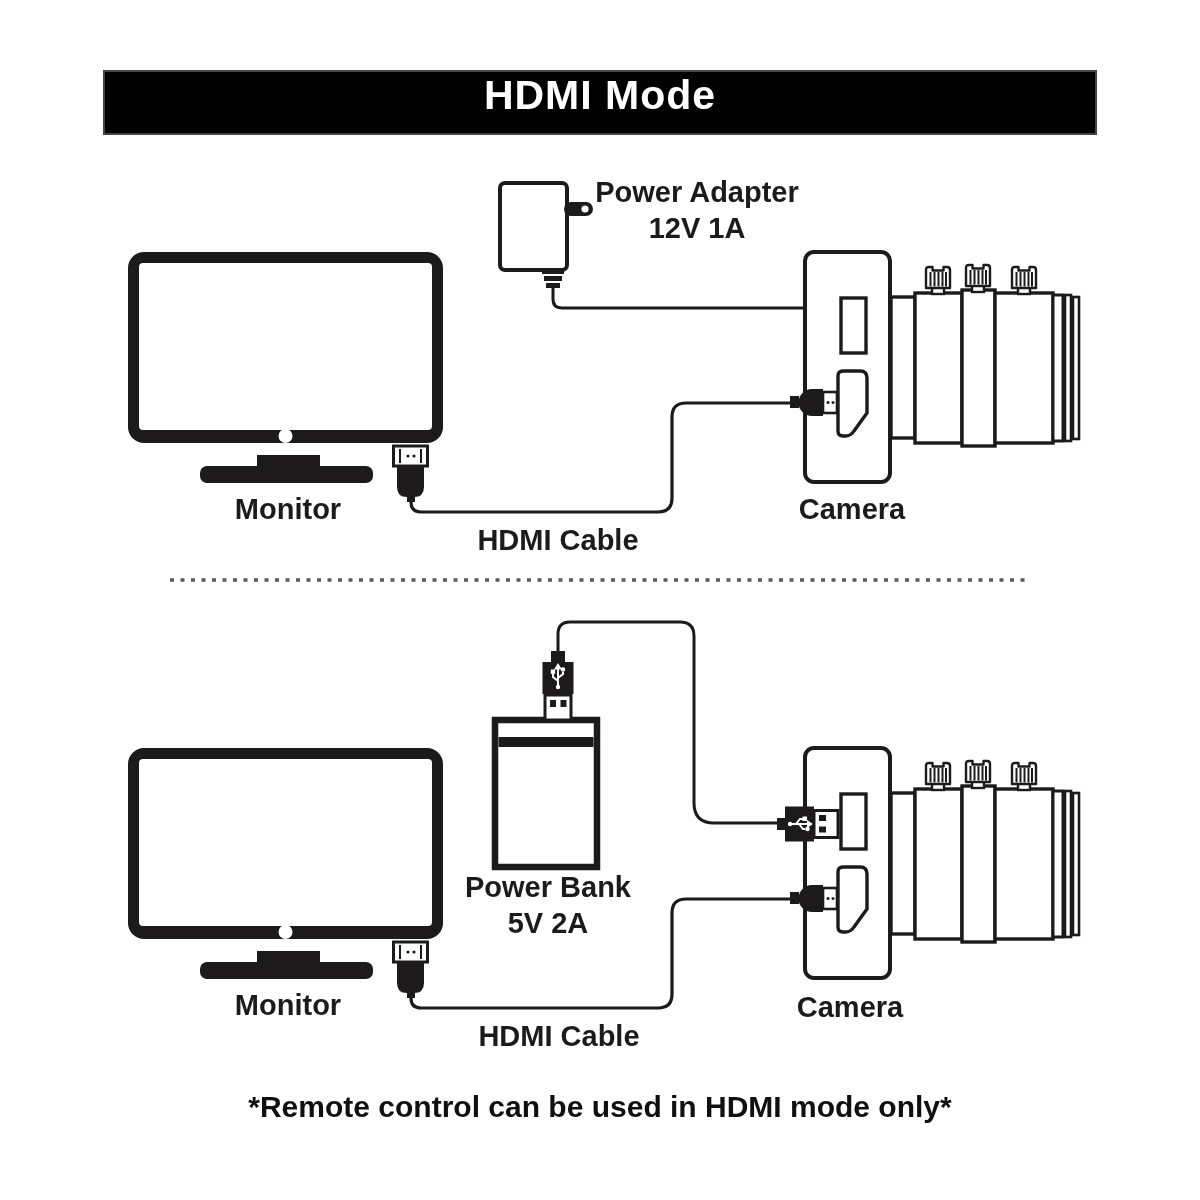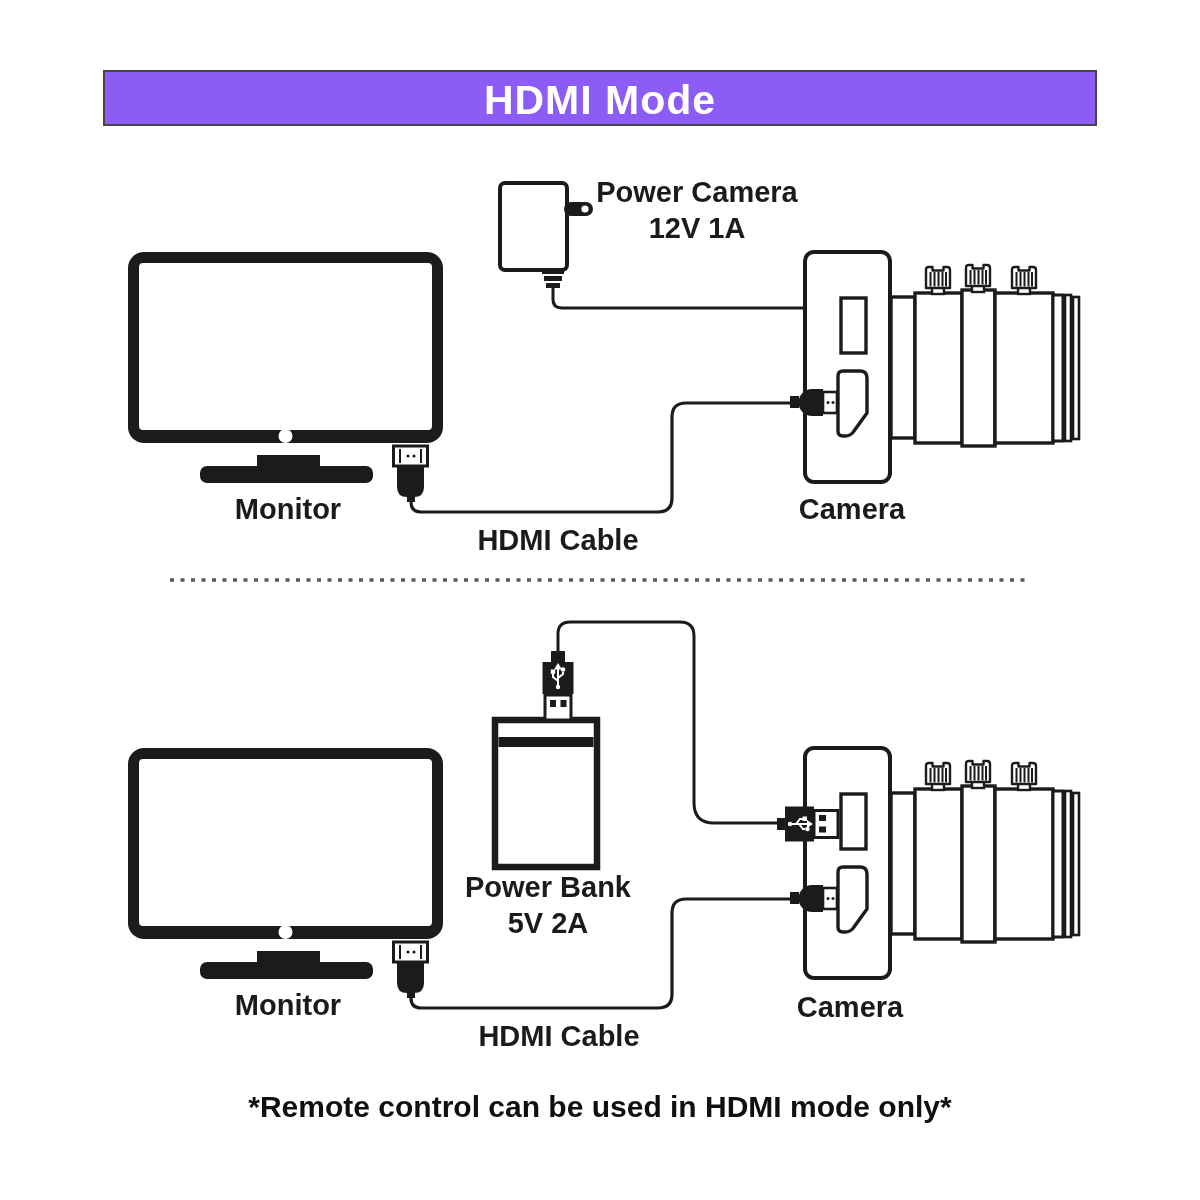--- a/index.html
+++ b/index.html
@@ -1,23 +1,23 @@
 <!DOCTYPE html>
 <html><head>
 <meta charset="utf-8">
 <style>
   html,body { margin:0; padding:0; background:#ffffff; }
   .canvas {
     position:relative; width:1200px; height:1200px; background:#ffffff;
     font-family:"Liberation Sans", sans-serif; overflow:hidden;
   }
   .header-bar {
-    position:absolute; left:103px; top:70px; width:994px; height:56px;
-    background:#8b5cf6; border:2px solid #474446; box-sizing:border-box;
-    display:flex; align-items:flex-end; justify-content:center;
+    position:absolute; left:103px; top:70px; width:994px; height:65px;
+    background:#000000; border:2px solid #474446; box-sizing:border-box;
+    display:flex; align-items:flex-start; justify-content:center;
   }
   .header-bar span {
     color:#ffffff; font-size:41px; font-weight:bold; letter-spacing:1px;
   }
   svg.art { position:absolute; left:0; top:0; }
   .lbl {
     position:absolute; transform:translateX(-50%);
     font-weight:bold; color:#1c1a1a; text-align:center; white-space:nowrap;
     font-size:29px; line-height:36px;
   }
@@ -148,21 +148,21 @@
         <circle cx="807.5" cy="829" r="2.3" fill="#ffffff"></circle>
         <path d="M813,824 l-6,-4 v8 z" fill="#ffffff"></path>
       </g>
       <rect x="814" y="810.5" width="24" height="27" fill="#ffffff" stroke="#1c1a1a" stroke-width="3"></rect>
       <rect x="819" y="815" width="7" height="6" fill="#1c1a1a"></rect>
       <rect x="819" y="826.5" width="7" height="6" fill="#1c1a1a"></rect>
     </g>
   </svg>
 
   <div class="lbl" style="left:697px; top:174px;">
-    <div>Power Camera</div>
+    <div>Power Adapter</div>
     <div>12V 1A</div>
   </div>
 
   <div class="lbl" style="left:288px; top:491px;">Monitor</div>
   <div class="lbl" style="left:558px; top:522px;">HDMI Cable</div>
   <div class="lbl" style="left:852px; top:491px;">Camera</div>
 
   <div class="lbl" style="left:548px; top:869px;">
     <div>Power Bank</div>
     <div>5V 2A</div>

